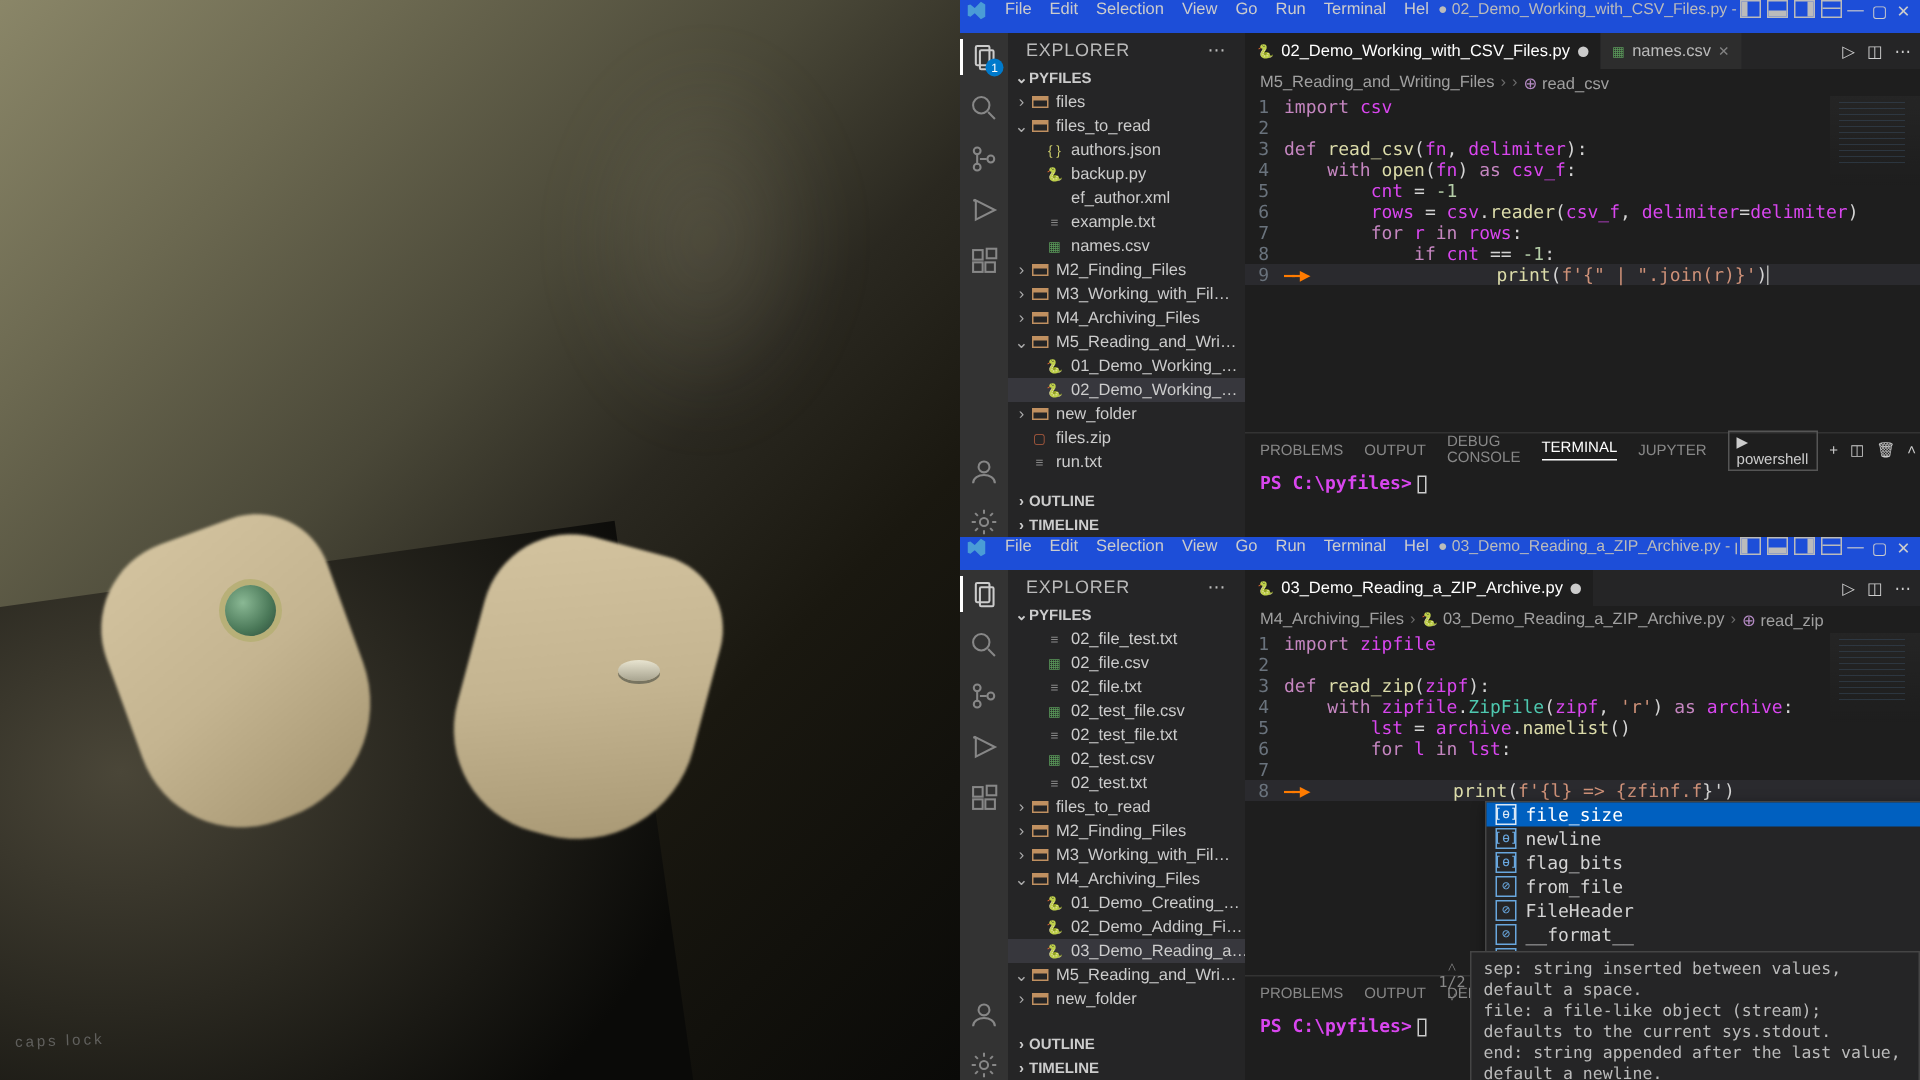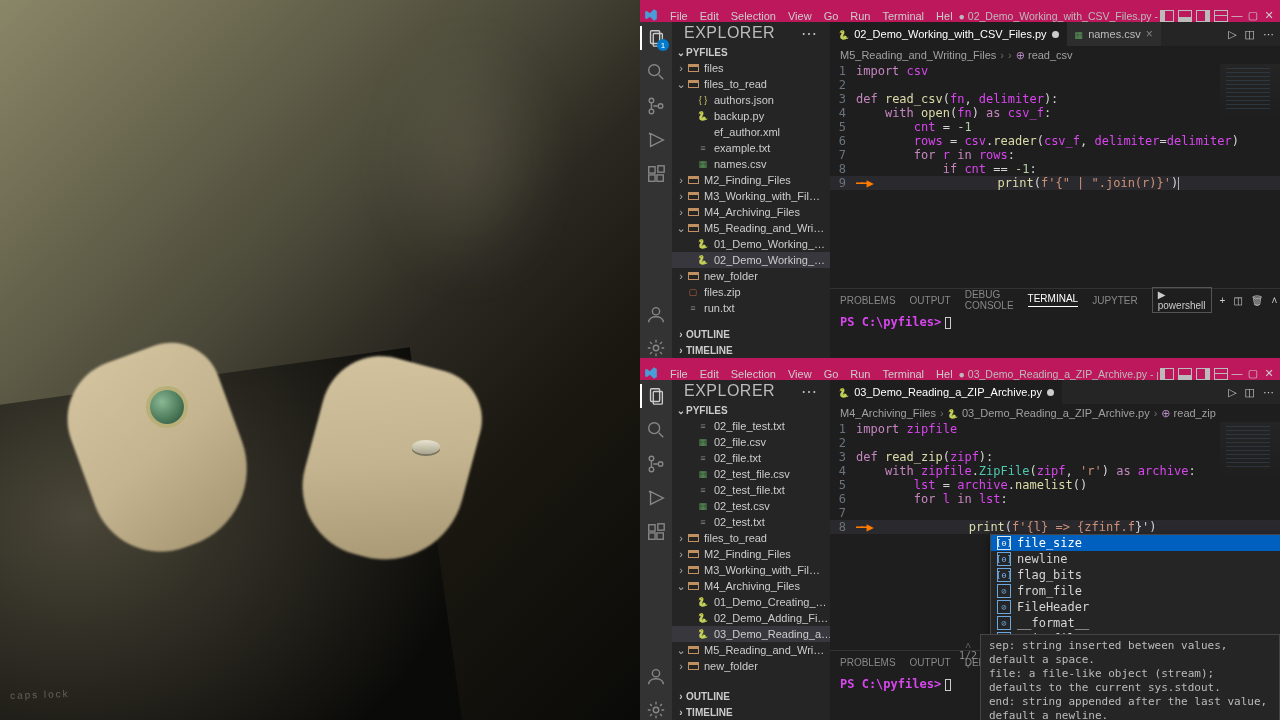--- a/index.html
+++ b/index.html
@@ -11,21 +11,21 @@
 .hand.left { left: 80px; top: 350px; transform: rotate(-20deg); }
 .hand.right { left: 310px; top: 360px; transform: rotate(15deg); }
 .ring1 { position:absolute; left:150px; top:390px; width:34px; height:34px; border-radius:50%; background: radial-gradient(circle at 35% 35%, #8ab894, #4a7858 60%, #2a4838); box-shadow: 0 0 0 4px #b8b078; }
 .ring2 { position:absolute; left:412px; top:440px; width:28px; height:14px; border-radius:50%; background: linear-gradient(#e8e4d0,#a8a490); box-shadow: 0 2px 0 #787460; }
 .caps { position:absolute; left:10px; bottom:20px; color:#888; font-size:10px; letter-spacing:2px; transform: rotate(-2deg); opacity:0.6; }
 
 .vs { position: absolute; font-size: 11px; color: #ccc; background: #252526; }
 .vs.top { left: 640px; top: 0; width: 640px; height: 358px; }
 .vs.bottom { left: 640px; top: 358px; width: 640px; height: 362px; }
 
-.titlebar { height: 22px; background: #be185d; display:flex; align-items:flex-end; padding: 0 4px; font-size:11px; color:#ccc; }
+.titlebar { height: 22px; background: #1d4ed8; display:flex; align-items:flex-start; padding: 0 4px; font-size:11px; color:#ccc; }
 .titlebar .logo { width:14px; height:14px; margin-right:6px; display:flex; align-items:center; justify-content:center; }
 .titlebar .menu-item { padding: 0 6px; cursor:default; }
 .titlebar .title-text { flex:1; text-align:center; font-size:10.5px; color:#bbb; white-space:nowrap; overflow:hidden; }
 .titlebar .win-controls { display:flex; gap:2px; }
 .titlebar .win-controls span { width:14px; height:14px; display:inline-flex; align-items:center; justify-content:center; }
 .titlebar .layout-icon { width:14px; height:12px; border:1px solid #bbb; margin: 0 2px; display:inline-block; position:relative; }
 .li1::after{content:"";position:absolute;left:0;top:0;bottom:0;width:4px;background:#bbb;}
 .li2::after{content:"";position:absolute;left:0;right:0;bottom:0;height:4px;background:#bbb;}
 .li3::after{content:"";position:absolute;right:0;top:0;bottom:0;width:4px;background:#bbb;}
 .li4::after{content:"";position:absolute;left:0;right:0;top:0;height:4px;border-bottom:1px solid #bbb;}
@@ -33,21 +33,21 @@
 .body-row { display:flex; height: calc(100% - 22px); }
 .activity { width: 32px; background:#333; display:flex; flex-direction:column; align-items:center; padding-top:6px; gap:14px; }
 .act-icon { width:20px; height:20px; opacity:0.55; position:relative; }
 .act-icon.active { opacity:1; }
 .act-icon.active::before { content:""; position:absolute; left:-6px; top:-2px; bottom:-2px; width:2px; background:#fff; }
 .act-icon svg { width:20px; height:20px; }
 .badge { position:absolute; right:-3px; bottom:-3px; width:12px; height:12px; border-radius:50%; background:#007acc; color:#fff; font-size:8px; display:flex; align-items:center; justify-content:center; }
 .activity .spacer { flex:1; }
 
 .sidebar { width: 158px; background:#252526; display:flex; flex-direction:column; font-size:11px; }
-.side-header { height:22px; display:flex; align-items:center; justify-content:space-between; padding:0 12px; color:#bbb; font-size:16px; letter-spacing:0.5px; }
+.side-header { height:22px; display:flex; align-items:center; justify-content:space-between; padding:0 12px; color:#bbb; font-size:12px; letter-spacing:0.5px; }
 .side-header .dots { letter-spacing:1px; }
 .section-h { height:16px; display:flex; align-items:center; padding-left:4px; font-weight:600; font-size:10px; color:#ccc; }
 .section-h .chev { width:10px; display:inline-block; text-align:center; }
 .tree { flex:1; overflow:hidden; }
 .tree-item { height:16px; display:flex; align-items:center; padding-left:14px; color:#ccc; white-space:nowrap; overflow:hidden; }
 .tree-item.d1 { padding-left:24px; }
 .tree-item.sel { background:#37373d; }
 .tree-item .fi { width:14px; height:12px; margin-right:4px; display:inline-flex; align-items:center; justify-content:center; flex-shrink:0; }
 .chev-s { width:10px; margin-left:-10px; display:inline-block; text-align:center; opacity:0.8; }
 .ic-folder{border-left:1px solid #c09060;border-bottom:1px solid #c09060;border-right:1px solid #c09060;border-top:3px solid #c09060;width:11px;height:8px;}

